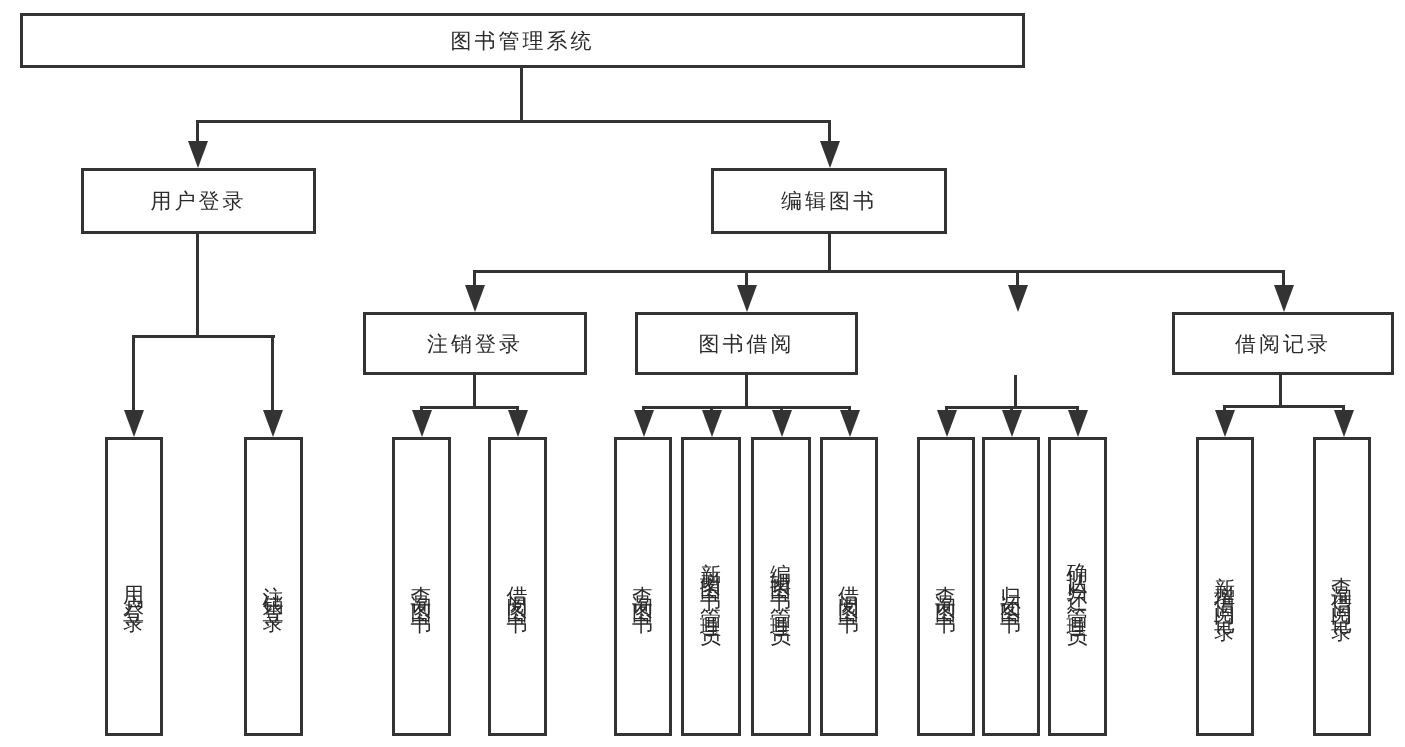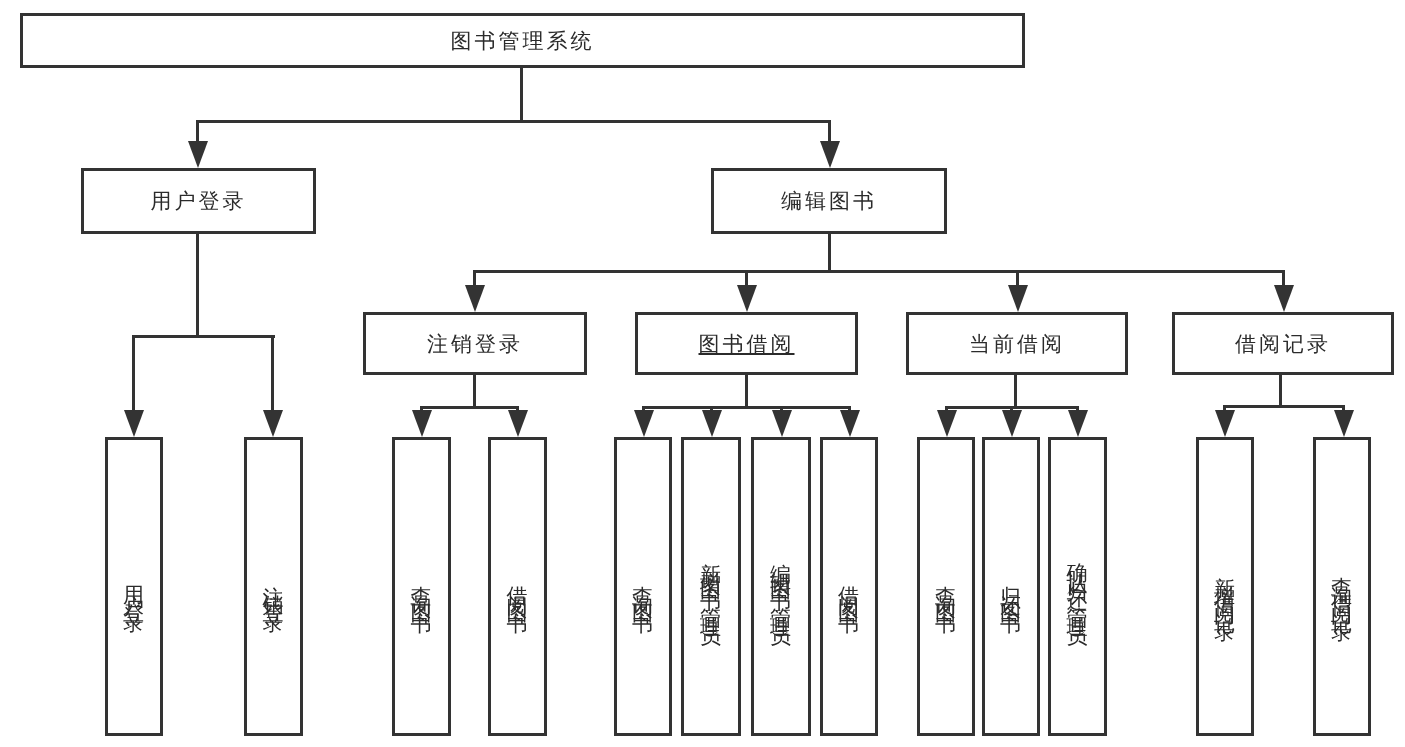--- a/index.html
+++ b/index.html
@@ -104,22 +104,21 @@
   <div class="ar" style="left:1215px;top:410px;"></div>
   <div class="vl" style="left:1342px;top:405px;height:9px;"></div>
   <div class="ar" style="left:1334px;top:410px;"></div>
 
   <div class="box" style="left:20px;top:13px;width:1005px;height:55px;">图书管理系统</div>
 
   <div class="box" style="left:81px;top:168px;width:235px;height:66px;">用户登录</div>
   <div class="box" style="left:711px;top:168px;width:236px;height:66px;">编辑图书</div>
 
   <div class="box" style="left:363px;top:312px;width:224px;height:63px;">注销登录</div>
-  <div class="box" style="left:635px;top:312px;width:223px;height:63px;text-decoration:underline;">图书借阅</div>
-  <div class="box" style="left:906px;top:312px;width:222px;height:63px;">当前借阅</div>
+  <div class="box" style="left:635px;top:312px;width:223px;height:63px;">图书借阅</div>
   <div class="box" style="left:1172px;top:312px;width:222px;height:63px;">借阅记录</div>
 
   <div class="leaf" style="left:105px;width:58px;">
     <span class="vtext">用户登录</span>
     </div>
   <div class="leaf" style="left:244px;width:59px;">
     <span class="vtext">注销登录</span>
     </div>
 
   <div class="leaf" style="left:392px;width:59px;">

